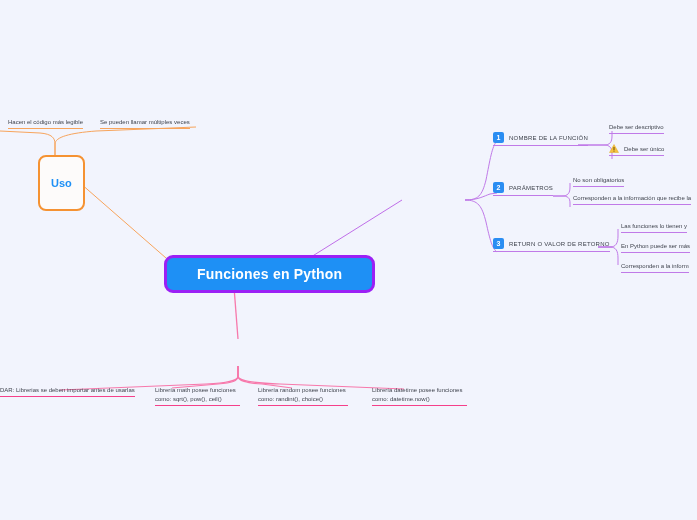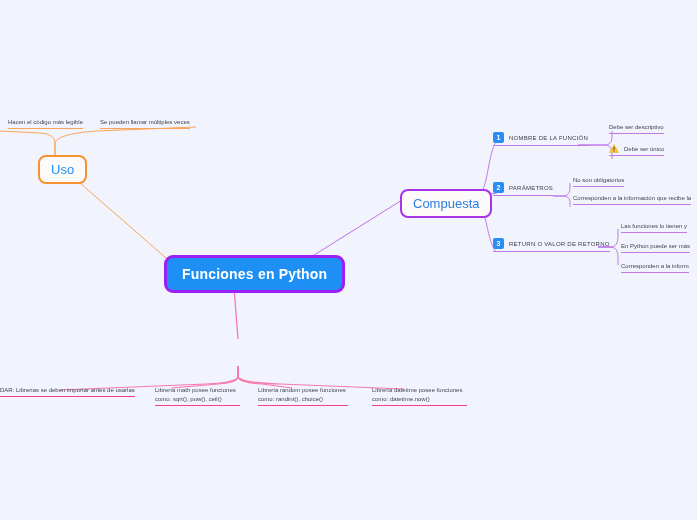--- a/index.html
+++ b/index.html
@@ -31,35 +31,35 @@
   .node {
     position: absolute;
     box-sizing: border-box;
   }
 
   
   .root-node {
     background: #1e90f5;
     border: 3px solid #9b20f5;
     border-radius: 9px;
-    padding: 8px 15px;
+    padding: 8px 30px;
     color: #ffffff;
     font-size: 14px;
     font-weight: bold;
     letter-spacing: .2px;
     white-space: nowrap;
   }
 
   
   .branch-node {
     background: #fdfbfa;
     border-radius: 8px;
-    padding: 5px 11px;
-    font-size: 13px;
-    font-weight: normal;
+    padding: 20px 11px;
+    font-size: 11px;
+    font-weight: bold;
     white-space: nowrap;
   }
   .branch-uso {
     border: 2px solid #f59232;
     color: #1e90f5;
   }
   .branch-compuesta {
     border: 2px solid #a733e8;
     color: #2a7de1;
   }
@@ -174,23 +174,20 @@
   </div>
 
   <div class="node branch-node branch-uso" style="left:38px; top:155px;">
     <span>Uso</span>
   </div>
 
   <div class="leaf u-orange" style="left:8px; top:118px;">Hacen el código más legible</div>
 
   <div class="leaf u-orange" style="left:100px; top:118px;">Se pueden llamar múltiples veces</div>
 
-  <div class="node branch-node branch-compuesta" style="left:400px; top:189px;">
-    <span>Compuesta</span>
-  </div>
 
   <div class="numbered" style="left:493px; top:132px;">
     <span class="num-badge">1</span>
     <span class="num-label">NOMBRE DE LA FUNCIÓN</span>
   </div>
 
   <div class="leaf u-purple" style="left:609px; top:123px;">Debe ser descriptivo</div>
 
   <div class="leaf-icon" style="left:609px; top:144px;">
     <svg class="warn-icon" viewBox="0 0 20 18">

